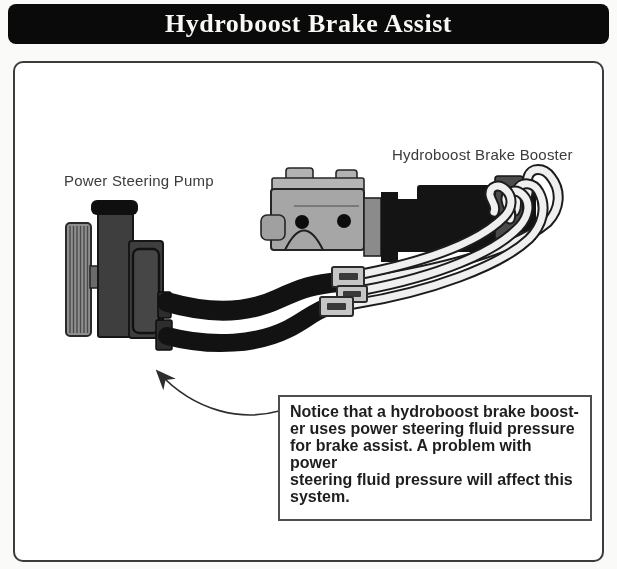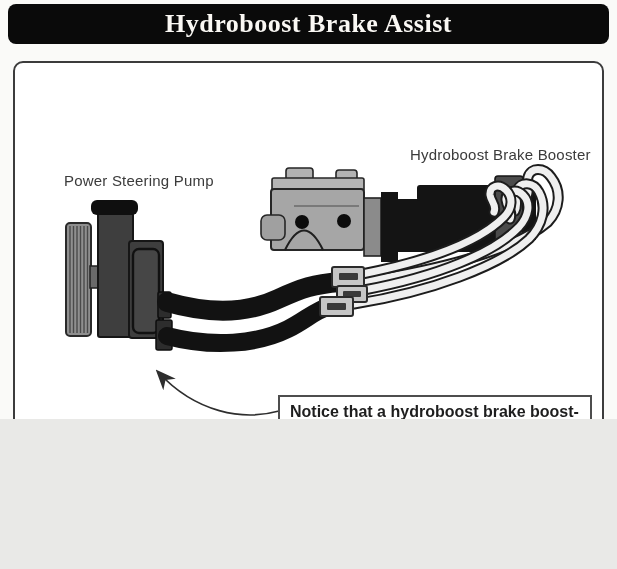--- a/index.html
+++ b/index.html
@@ -1,17 +1,17 @@
 <!DOCTYPE html>
 <html><head>
 <meta charset="utf-8">
 <style>
   html,body{margin:0;padding:0;background:#e9e9e7;}
   #stage{
-    position:relative;width:617px;height:419px;margin:0 auto;
+    position:relative;width:617px;height:569px;margin:0 auto;
     background:#fafaf8;overflow:hidden;
     font-family:"Liberation Sans",sans-serif;
   }
   .title-bar{
     position:absolute;left:8px;top:4px;width:601px;height:40px;
     background:#0a0a0a;border-radius:8px;
     display:flex;align-items:center;justify-content:center;
   }
   .title-bar .title-text{
     font-family:"Liberation Serif",serif;font-weight:700;font-size:26px;
@@ -20,21 +20,21 @@
   .panel{
     position:absolute;left:13px;top:61px;width:587px;height:497px;
     background:#ffffff;border:2px solid #3c3c3c;border-radius:10px;
   }
   .diagram-svg{position:absolute;left:0;top:0;width:617px;height:569px;}
   .part-label{
     position:absolute;color:#3b3b3b;font-size:15px;letter-spacing:.2px;
     white-space:nowrap;
   }
   #pump-label{left:64px;top:172px;}
-  #booster-label{left:392px;top:146px;margin-left:18px;}
+  #booster-label{left:392px;top:146px;}
   .callout-box{
     position:absolute;left:278px;top:395px;width:314px;height:126px;
     box-sizing:border-box;background:#ffffff;border:2px solid #4e4e4e;
     padding:6px 10px;overflow:hidden;
   }
   .callout-text{
     font-size:16px;line-height:17px;color:#1e1e1e;white-space:pre-line;font-weight:bold;
   }
 </style>
 </head>

